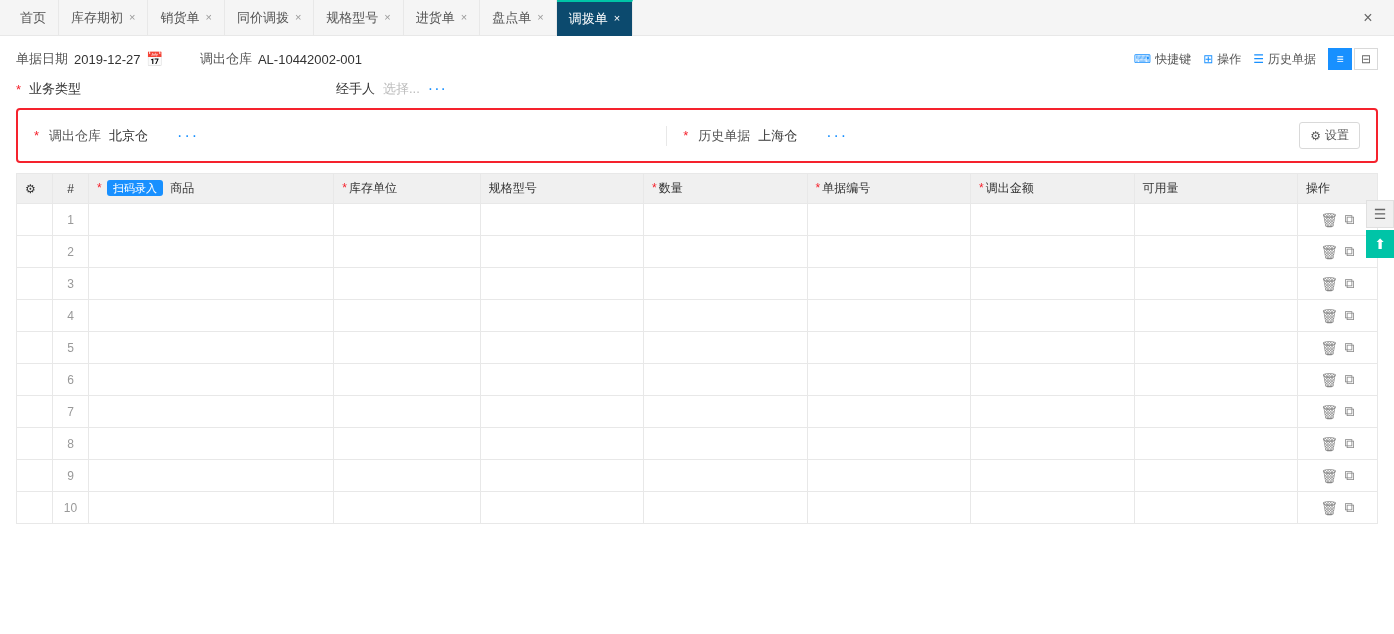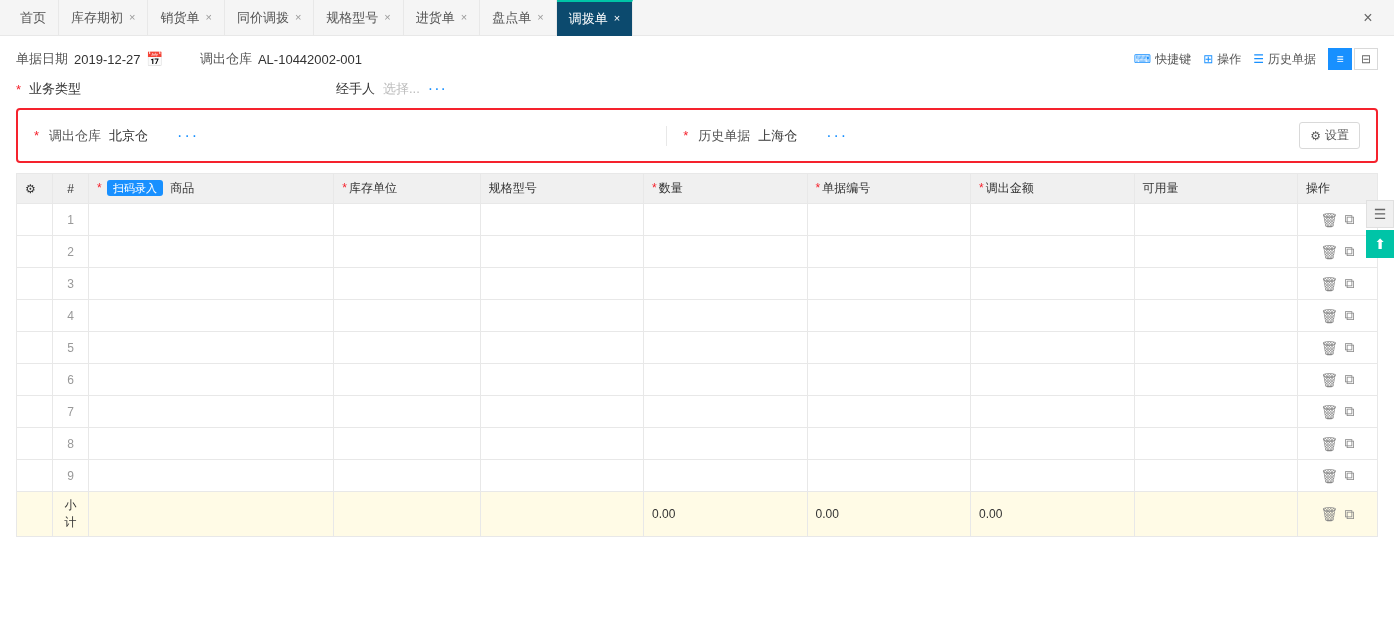--- a/index.html
+++ b/index.html
@@ -463,30 +463,30 @@
             <td style="min-width: 80px;"></td>
             <td style="min-width: 80px;"></td>
             <td style="min-width: 80px;"></td>
             <td>
               <div class="op-cell">
                 <span class="op-icon" style="font-size: 14px;">🗑</span>
                 <span class="op-icon op-icon-copy" style="font-size: 14px;">⧉</span>
               </div>
             </td>
           </tr>
-          <tr class="subtotal-row">
-            <td style="text-align: center; border-right: 1px solid rgb(232, 232, 232);"></td>
-            <td class="row-num" style="font-weight: 500; color: rgb(51, 51, 51);">小计</td>
-            <td style="min-width: 120px; background: rgb(255, 251, 230);"></td>
-            <td style="min-width: 70px; background: rgb(255, 251, 230);"></td>
-            <td style="min-width: 80px; background: rgb(255, 251, 230);"></td>
-            <td style="min-width: 80px; background: rgb(255, 251, 230);">0.00</td>
-            <td style="min-width: 80px; background: rgb(255, 251, 230);">0.00</td>
-            <td style="min-width: 80px; background: rgb(255, 251, 230);">0.00</td>
-            <td style="min-width: 80px; background: rgb(255, 251, 230);"></td>
+          <tr>
+            <td style="text-align: center; border-right: 1px solid rgb(232, 232, 232);"></td>
+            <td class="row-num">10</td>
+            <td style="min-width: 120px;"></td>
+            <td style="min-width: 70px;"></td>
+            <td style="min-width: 80px;"></td>
+            <td style="min-width: 80px;"></td>
+            <td style="min-width: 80px;"></td>
+            <td style="min-width: 80px;"></td>
+            <td style="min-width: 80px;"></td>
             <td>
               <div class="op-cell">
                 <span class="op-icon" style="font-size: 14px;">🗑</span>
                 <span class="op-icon op-icon-copy" style="font-size: 14px;">⧉</span>
               </div>
             </td>
           </tr>
         </tbody>
     </table>
   </div>

